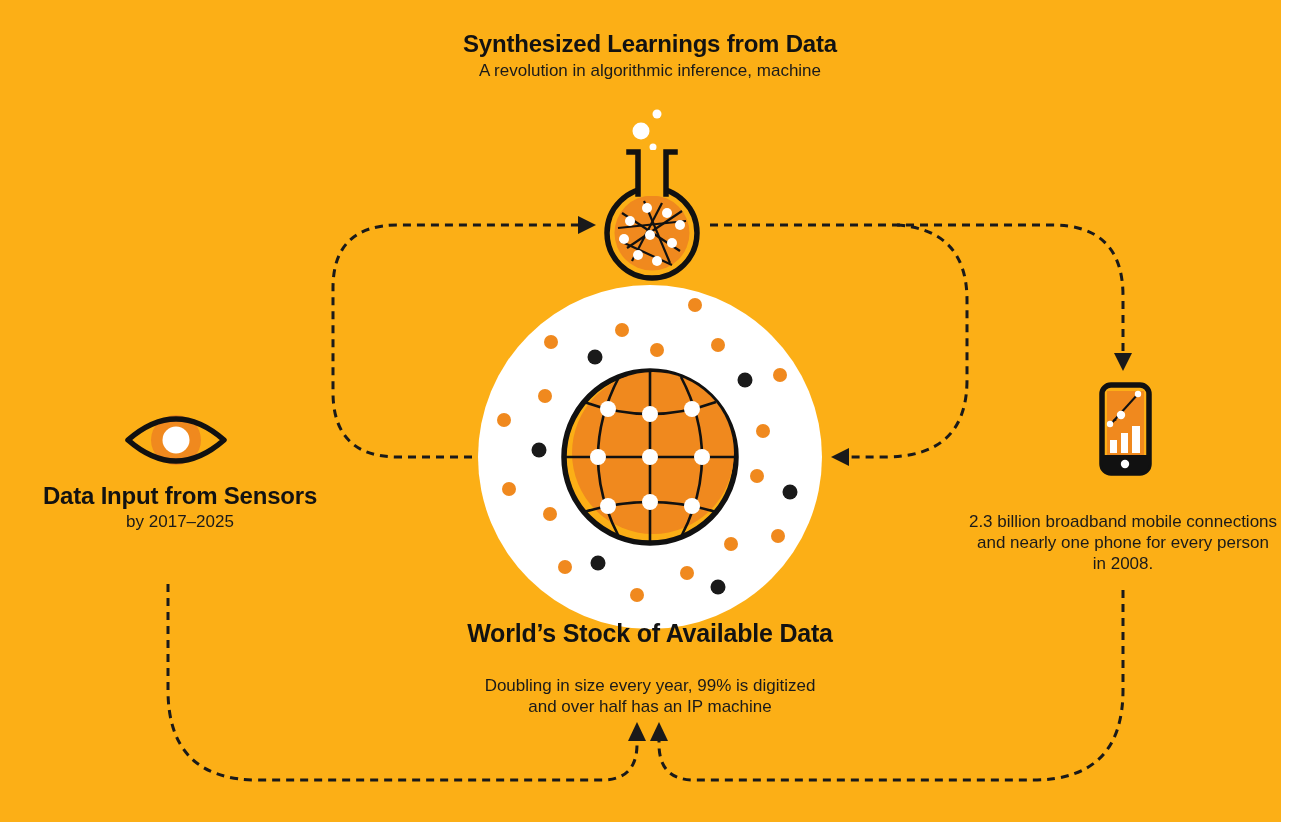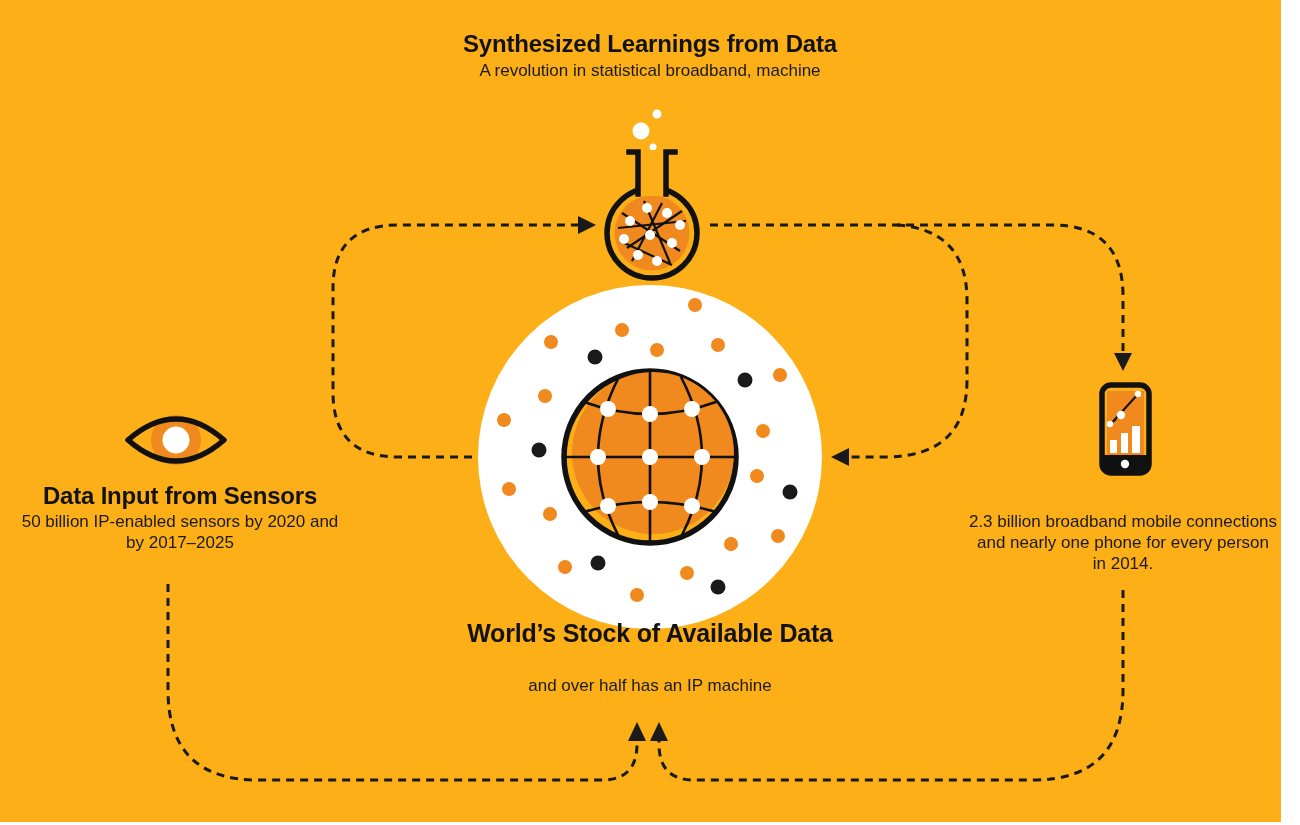--- a/index.html
+++ b/index.html
@@ -174,34 +174,34 @@
         <circle cx="1110" cy="424" r="3.2" fill="#FFFFFF"></circle>
         <circle cx="1121" cy="415" r="4.2" fill="#FFFFFF"></circle>
         <circle cx="1138" cy="394" r="3.2" fill="#FFFFFF"></circle>
       </g>
       <circle cx="1125" cy="464" r="4.2" fill="#FFFFFF"></circle>
     </g>
   </svg>
 
   <div class="txt title" style="left:650px;top:30px;">Synthesized Learnings from Data</div>
   <div class="txt" style="left:650px;top:60px;">
-    <div class="body-line">A revolution in statistical broadband, machine</div>
+    <div class="body-line">A revolution in algorithmic inference, machine</div>
   </div>
 
   <div class="txt title" style="left:180px;top:482px;">Data Input from Sensors</div>
   <div class="txt" style="left:180px;top:511px;">
-    <div class="body-line">50 billion IP-enabled sensors by 2020 and</div>
     <div class="body-line">by 2017–2025</div>
   </div>
 
   <div class="txt" style="left:1123px;top:511px;">
     <div class="body-line">2.3 billion broadband mobile connections</div>
     <div class="body-line">and nearly one phone for every person</div>
-    <div class="body-line">in 2014.</div>
+    <div class="body-line">in 2008.</div>
   </div>
 
   <div class="txt title" style="left:650px;top:619px;font-size:25px;">World’s Stock of Available Data</div>
   <div class="txt" style="left:650px;top:675px;">
+    <div class="body-line">Doubling in size every year, 99% is digitized</div>
     <div class="body-line">and over half has an IP machine</div>
   </div>
 
   <div class="bottom-edge"></div>
 </div>
 
 </body></html>

